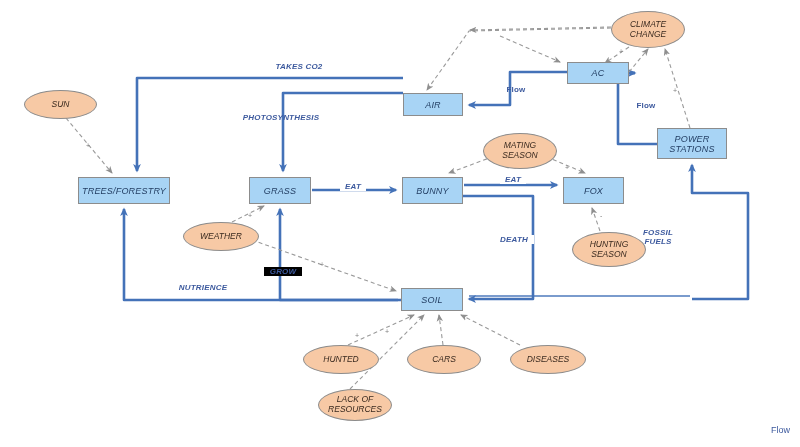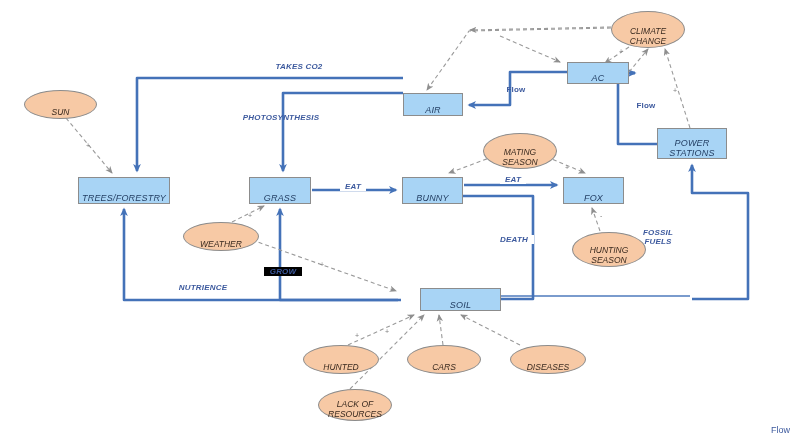--- a/index.html
+++ b/index.html
@@ -2,21 +2,21 @@
 <html><head>
 <meta charset="utf-8">
 <style>
   html,body{margin:0;padding:0;background:#ffffff;}
   body{width:800px;height:447px;overflow:hidden;
        font-family:"Liberation Sans","DejaVu Sans",sans-serif;}
   #canvas{position:relative;width:800px;height:447px;}
   svg#wires{position:absolute;left:0;top:0;width:800px;height:447px;}
 
   .node{position:absolute;box-sizing:border-box;display:flex;
-        align-items:flex-end;justify-content:center;text-align:center;}
+        align-items:center;justify-content:center;text-align:center;}
   .box{background:#a8d4f5;border:1px solid #8c8c8c;
        color:#1f3a5f;font-size:9px;font-style:italic;letter-spacing:.2px;
        box-shadow:0 0 0 0 rgba(0,0,0,0);}
   .ellipse{background:#f7c9a5;border:1px solid #8c8c8c;border-radius:50%;
            color:#3a2a1f;font-size:8.5px;font-style:italic;line-height:1.15;}
   .node span{pointer-events:none;padding:0 2px;}
 
   .edgelabel{position:absolute;color:#3d5a9e;font-size:8px;
              font-style:italic;white-space:pre;text-align:center;
              letter-spacing:.2px;font-weight:bold;}
@@ -120,21 +120,21 @@
     <span>AIR</span>
   </div>
   <div class="node box" style="left:567px;top:62px;width:62px;height:22px;">
     <span>AC</span>
   </div>
   <div class="node box" style="left:657px;top:128px;width:70px;height:31px;
               white-space:pre-line;">
     <span>POWER
 STATIONS</span>
   </div>
-  <div class="node box" style="left:401px;top:288px;width:81px;height:23px;margin-left:19px;">
+  <div class="node box" style="left:401px;top:288px;width:62px;height:23px;">
     <span>SOIL</span>
   </div>
 
   <div class="node ellipse" style="left:24px;top:90px;width:73px;height:29px;">
     <span>SUN</span>
   </div>
   <div class="node ellipse" style="left:183px;top:222px;width:76px;height:29px;">
     <span>WEATHER</span>
   </div>
   <div class="node ellipse" style="left:483px;top:133px;width:74px;height:36px;

